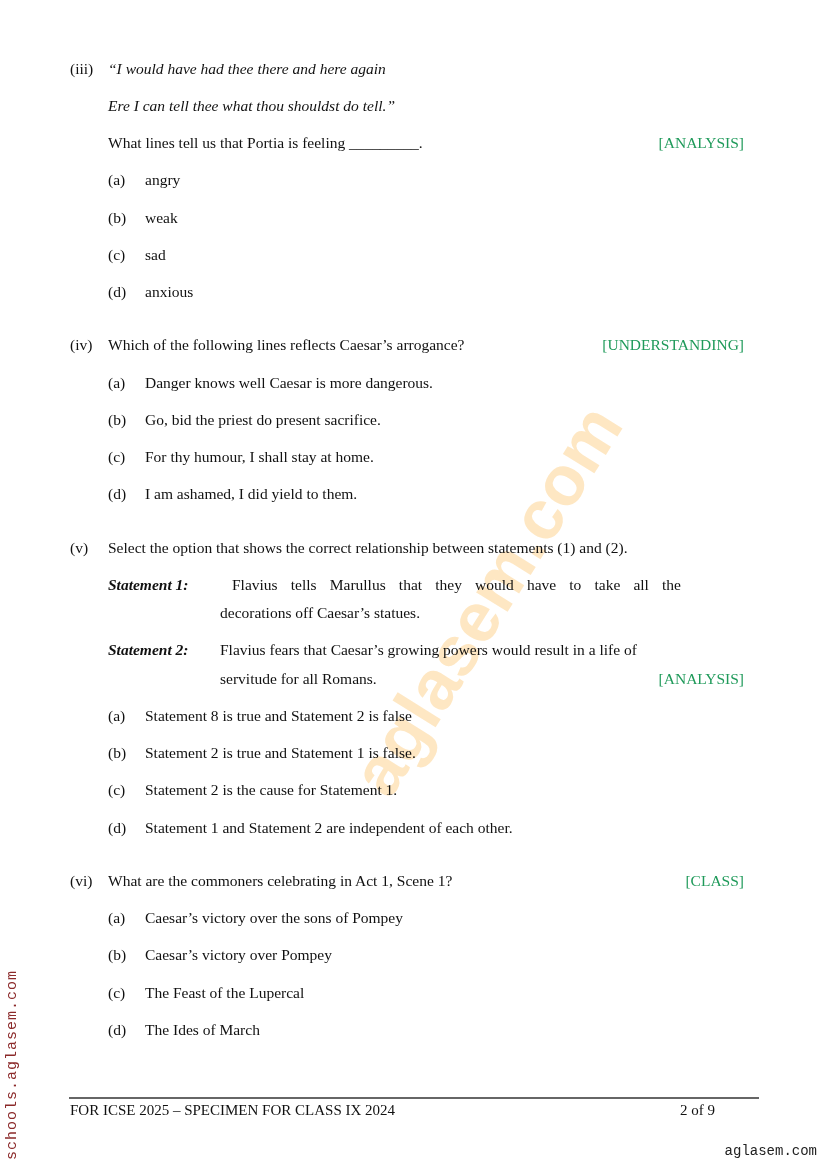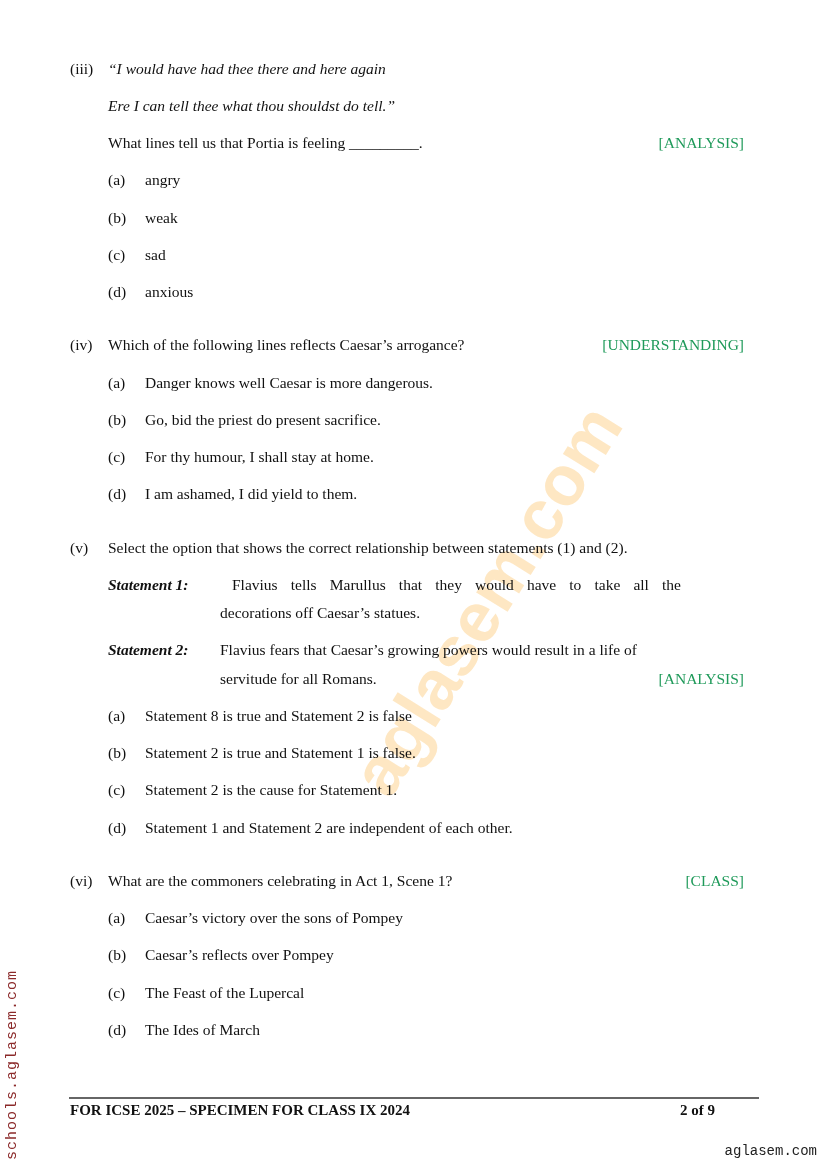--- a/index.html
+++ b/index.html
@@ -9,21 +9,21 @@
   .num { left:70px; }
   .qtext { left:108px;font-family:Liberation Serif, serif; }
   .opt-label { left:108px; }
   .opt-text { left:145px; }
   .tag { right:83px; color:#1f9a5a; }
   .italic { font-style:italic; }
   .stmt-label { left:108px; font-weight:bold; font-style:italic; }
   .stmt-text { left:220px; }
   .justify { width:449px; text-align:justify; text-align-last:justify; white-space:normal;margin-left:12px; }
   .footer-rule { position:absolute; left:69px; top:1097px; width:690px; height:2px; background:#666; }
-  .footer { font-weight:bold; font-size:15px; top:1102px; }
+  .footer { font-weight:normal; font-size:15px; top:1102px; }
   .side-wm { position:absolute; left:4px; top:1160px; transform-origin:left top; transform:rotate(-90deg);
              font-family:"Liberation Mono", "DejaVu Sans Mono", monospace; color:#8b2a2a; font-size:15px; letter-spacing:1px; white-space:nowrap; }
   .corner-wm { position:absolute; right:10px; top:1143px; font-family:"Liberation Mono","DejaVu Sans Mono",monospace; font-size:14px; color:#222; }
   .diag-wm { position:absolute; left:265px; top:560px; transform:rotate(-58deg); transform-origin:center;
              font-family:"Liberation Sans","DejaVu Sans",sans-serif; font-weight:bold; font-size:70px;
              color:rgba(250,170,40,0.28); white-space:nowrap; pointer-events:none; }
 </style>
 </head>
 <body>
 
@@ -79,21 +79,21 @@
   <span class="abs opt-text" style="top:819px">Statement 1 and Statement 2 are independent of each other.</span>
 </div>
 
 <div>
   <span class="abs num" style="top:872px">(vi)</span>
   <span class="abs qtext" style="top:872px">What are the commoners celebrating in Act 1, Scene 1?</span>
   <span class="abs tag" style="top:872px">[CLASS]</span>
   <span class="abs opt-label" style="top:909px">(a)</span>
   <span class="abs opt-text" style="top:909px">Caesar’s victory over the sons of Pompey</span>
   <span class="abs opt-label" style="top:946px">(b)</span>
-  <span class="abs opt-text" style="top:946px">Caesar’s reflects over Pompey</span>
+  <span class="abs opt-text" style="top:946px">Caesar’s victory over Pompey</span>
   <span class="abs opt-label" style="top:984px">(c)</span>
   <span class="abs opt-text" style="top:984px">The Feast of the Lupercal</span>
   <span class="abs opt-label" style="top:1021px">(d)</span>
   <span class="abs opt-text" style="top:1021px">The Ides of March</span>
 </div>
 
 <div class="footer-rule"></div>
 <span class="abs footer" style="left:70px">FOR ICSE 2025 – SPECIMEN FOR CLASS IX 2024</span>
 <span class="abs footer" style="left:680px">2 of 9</span>
 

